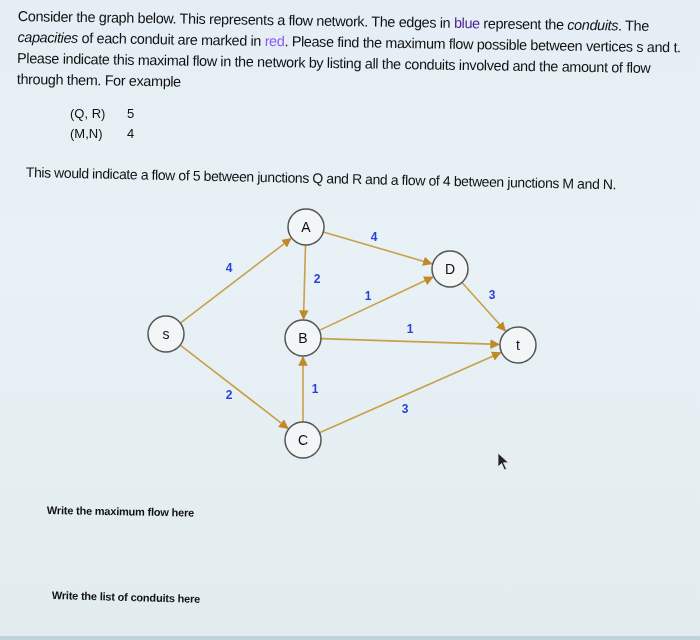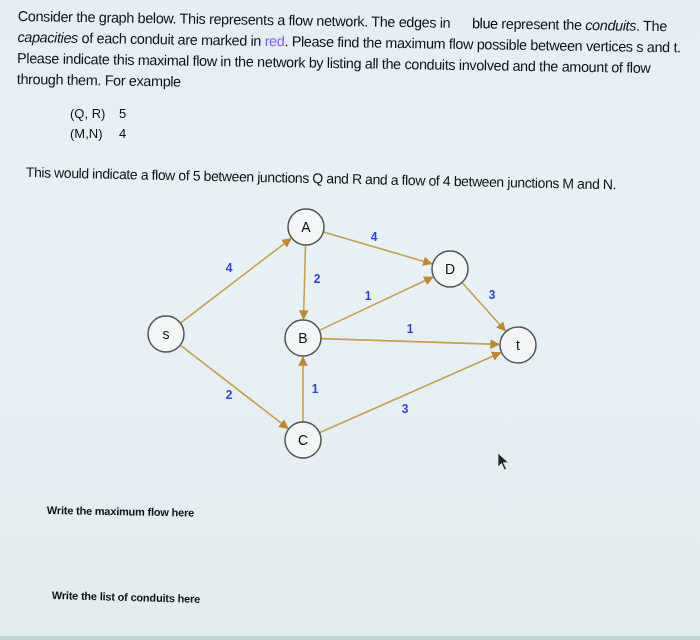--- a/index.html
+++ b/index.html
@@ -8,28 +8,28 @@
       background: linear-gradient(180deg, #e4eef4 0%, #e8f1f5 40%, #e2ecef 100%);
       font-family: "Liberation Sans", sans-serif;
       color: #111;
     }
     .screen { position: absolute; left: 0; top: 0; width: 700px; height: 640px; }
     .intro {
       position: absolute; left: 18px; top: 6px; width: 670px;
       font-size: 14.4px; line-height: 21px; letter-spacing: -0.35px;
       transform: rotate(0.9deg); transform-origin: left top;
     }
-    .intro .blue-word { color: #000000; margin-left: 18px; }
+    .intro .blue-word { color: #4c1d95; }
     .intro .red-word { color: #8b5cf6; }
     .intro em { font-style: italic; }
     .example {
       position: absolute; left: 70px; top: 104px;
       font-size: 13px; line-height: 20px;
     }
-    .example .row { display: flex; gap: 4px; }
+    .example .row { display: flex; gap: 12px; }
     .example .pair { width: 45px; }
     .explain {
       position: absolute; left: 26px; top: 164px; width: 660px;
       font-size: 14px; letter-spacing: -0.4px;
       transform: rotate(1.2deg); transform-origin: left top;
     }
     .graph { position: absolute; left: 0; top: 0; width: 700px; height: 640px; }
     .prompt1 {
       position: absolute; left: 47px; top: 504px;
       font-size: 11px; font-weight: bold; letter-spacing: -0.2px;

